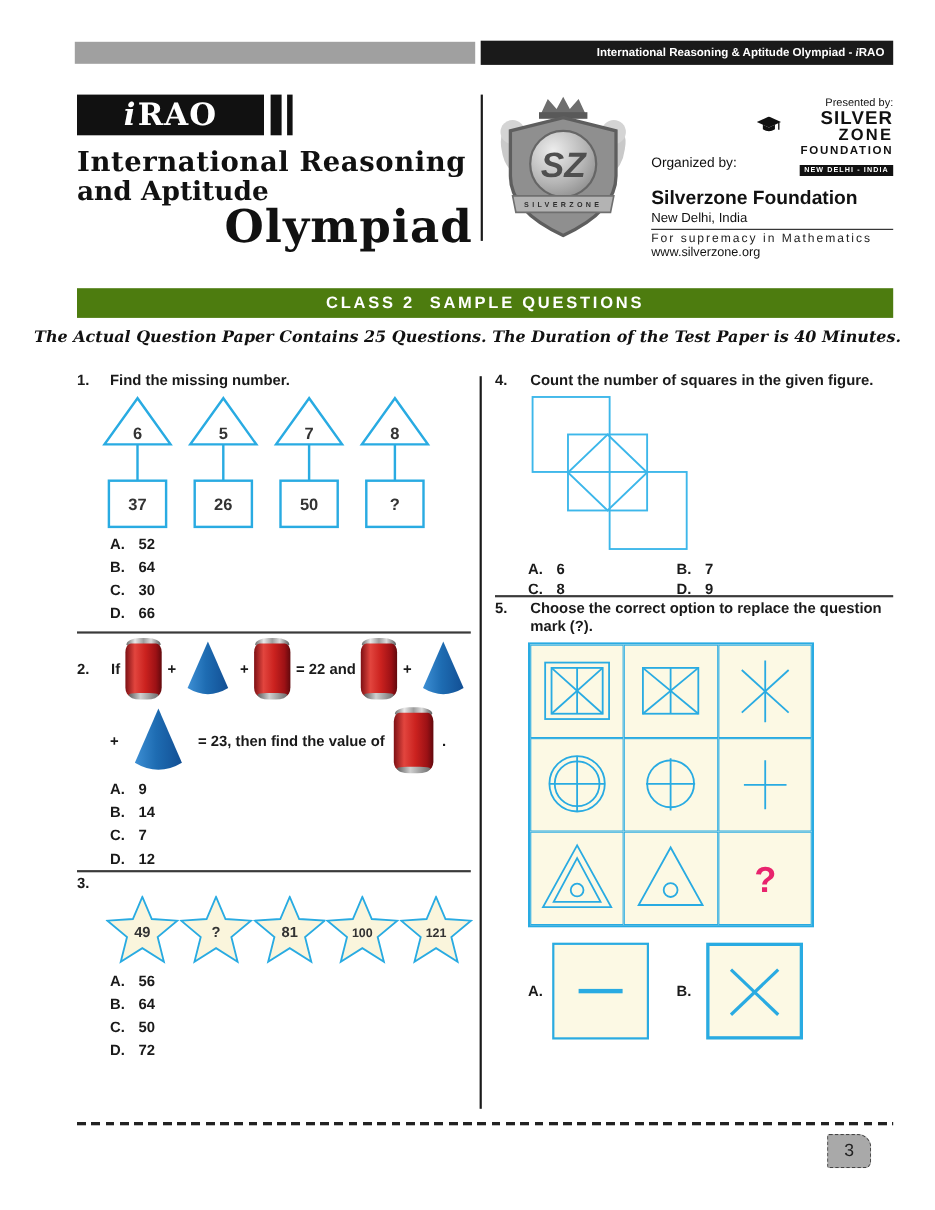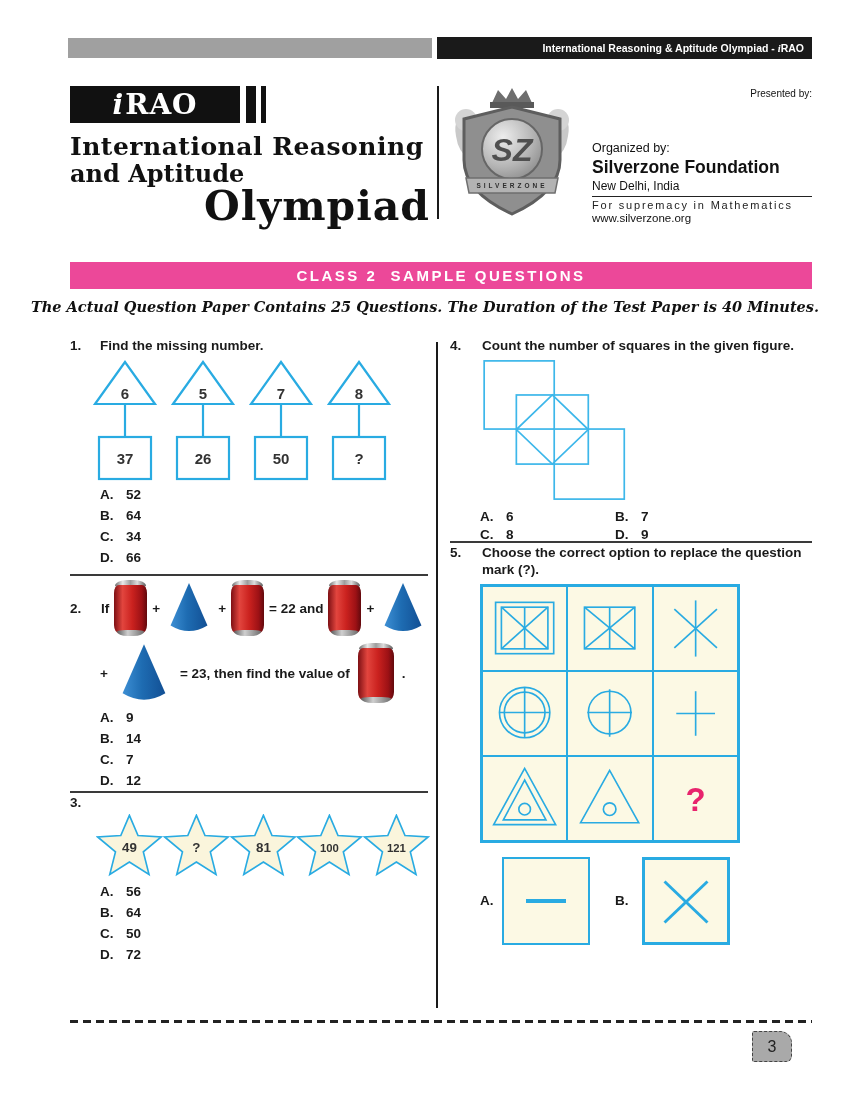--- a/index.html
+++ b/index.html
@@ -33,28 +33,28 @@
   .cap-icon { position:absolute; left:0; top:6px; }
   .presented-silver { font-weight:bold; font-size:17px; letter-spacing:1px; line-height:0.95; }
   .presented-zone { font-weight:bold; font-size:15px; letter-spacing:2px; line-height:0.95; }
   .presented-foundation { font-weight:bold; font-size:10.5px; letter-spacing:1.5px; margin-top:1px; }
   .presented-city { display:inline-block; background:#111; color:#fff; font-weight:bold; font-size:6.5px;
                     letter-spacing:1px; padding:1.5px 4px; margin-top:1px; }
 
   
   .organized { position:absolute; left:592px; top:141px; width:220px; color:#111; }
   .org-label { font-size:12.5px; }
-  .org-name { font-size:17.5px; font-weight:bold; margin-top:2px; }
+  .org-name { font-size:17.5px; font-weight:bold; margin-top:14px; }
   .org-city { font-size:12px; margin-top:1px; }
   .org-rule { border-top:1.5px solid #222; margin:3px 0 2px 0; }
   .org-tagline { font-size:11px; letter-spacing:1.8px; color:#222; }
   .org-site { font-size:11.5px; margin-top:1px; }
 
   
-  .banner { position:absolute; left:70px; top:262px; width:742px; height:27px; background:#ec4899;
+  .banner { position:absolute; left:70px; top:262px; width:742px; height:27px; background:#4d7c0f;
             display:flex; align-items:center; justify-content:center; }
   .banner span { color:#fff; font-weight:bold; font-size:15px; letter-spacing:2.5px; white-space:pre; }
   .notice { position:absolute; left:0; top:298px; width:850px; text-align:center;
             font-family:"DejaVu Serif", serif; font-style:italic; font-weight:bold; font-size:14.5px; color:#111; }
 
   
   .vdivider { position:absolute; left:436px; top:342px; width:2px; height:666px; background:#1a1a1a; }
   .hdivider { position:absolute; height:2px; background:#3a3a3a; }
 
   .qblock { position:absolute; color:#1a1a1a; }
@@ -164,20 +164,31 @@
       <path d="M64 21 L112 33 L112 74 Q112 106 64 128 Q16 106 16 74 L16 33 Z" fill="#8f8f8f" stroke="#5e5e5e" stroke-width="3"></path>
       <circle cx="64" cy="63" r="30" fill="url(#ballGrad)" stroke="#666" stroke-width="2"></circle>
       <text x="64" y="75" text-anchor="middle" font-size="32" font-weight="bold" font-style="italic" font-family="DejaVu Serif, serif" fill="#4f4f4f">SZ</text>
       <path d="M18 92 L110 92 L107 107 L21 107 Z" fill="#b3b3b3" stroke="#6f6f6f" stroke-width="1.5"></path>
       <text x="64" y="102" text-anchor="middle" font-size="6.5" letter-spacing="3" font-weight="bold" fill="#2e2e2e">SILVERZONE</text>
     </svg>
   </div>
 
   <div class="presented">
     <div class="presented-label">Presented by:</div>
+    <div class="presented-logo">
+      <svg class="cap-icon" width="22" height="16" viewBox="0 0 22 16">
+        <path d="M11 0 L22 5 L11 10 L0 5 Z" fill="#111"></path>
+        <path d="M5.5 7.5 L5.5 11.5 Q11 15 16.5 11.5 L16.5 7.5 L11 10 Z" fill="#111"></path>
+        <line x1="20" y1="5.5" x2="20" y2="12" stroke="#111" stroke-width="1.2"></line>
+      </svg>
+      <div class="presented-silver">SILVER</div>
+      <div class="presented-zone">ZONE</div>
+      <div class="presented-foundation">FOUNDATION</div>
+      <div class="presented-city">NEW DELHI - INDIA</div>
+    </div>
   </div>
 
   <div class="organized">
     <div class="org-label">Organized by:</div>
     <div class="org-name">Silverzone Foundation</div>
     <div class="org-city">New Delhi, India</div>
     <div class="org-rule"></div>
     <div class="org-tagline">For supremacy in Mathematics</div>
     <div class="org-site">www.silverzone.org</div>
   </div>
@@ -231,21 +242,21 @@
       <div class="opt-row">
           <span class="opt-label">A.</span>
           <span>52</span>
         </div>
       <div class="opt-row">
           <span class="opt-label">B.</span>
           <span>64</span>
         </div>
       <div class="opt-row">
           <span class="opt-label">C.</span>
-          <span>34</span>
+          <span>30</span>
         </div>
       <div class="opt-row">
           <span class="opt-label">D.</span>
           <span>66</span>
         </div>
     </div>
   </div>
 
   <div class="qblock" style="left:70px; top:580px; width:360px;">
     <div class="q2-row">

